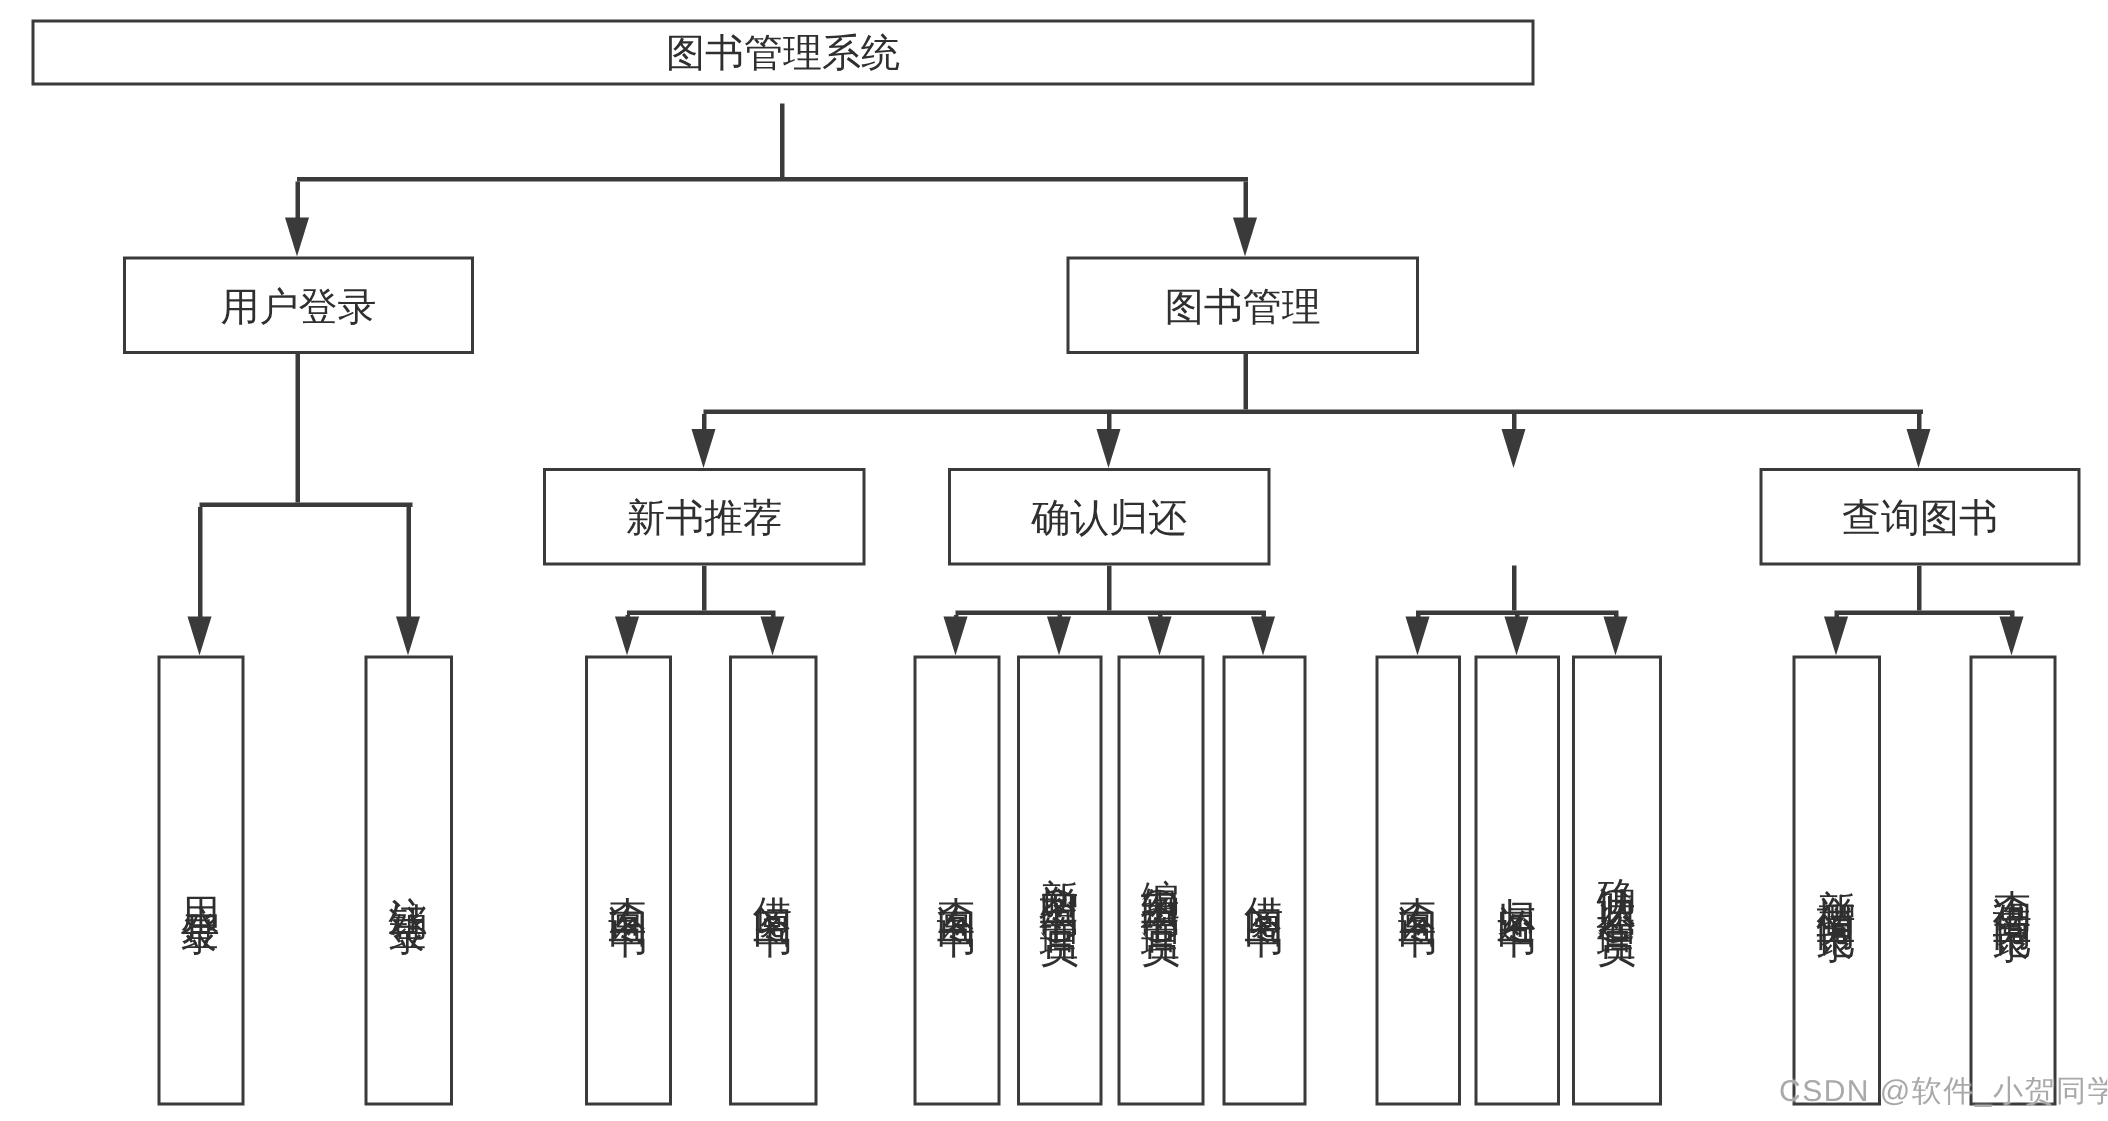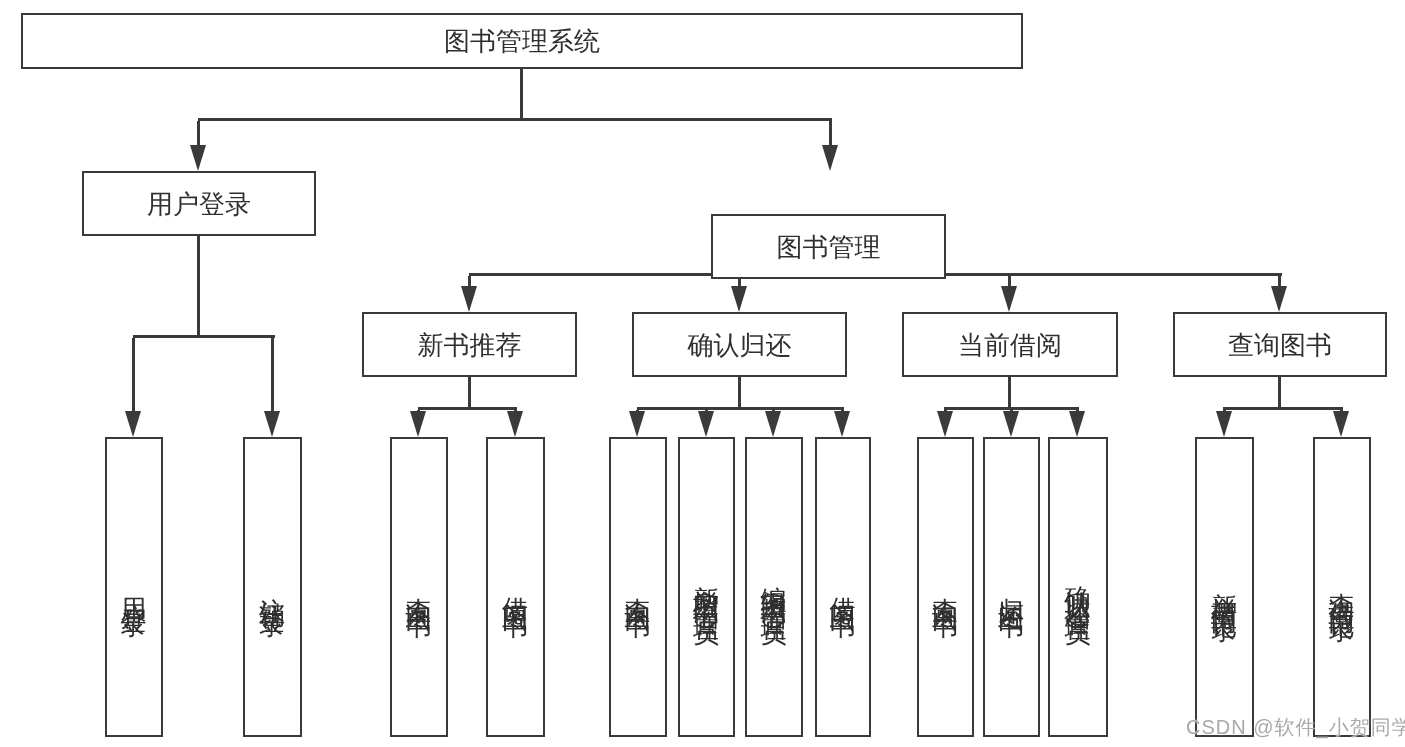--- a/index.html
+++ b/index.html
@@ -45,35 +45,35 @@
     z-index:5;
     text-shadow:0 0 2px #ffffff;
     white-space:nowrap;
   }
 </style>
 </head>
 <body>
 
 <div id="canvas">
 
-  <div class="box" style="left:21px;top:13px;width:1002px;height:56px;">
+  <div class="box" style="left:21px;top:13px;width:1002px;height:44px;">
     <span>图书管理系统</span>
   </div>
 
   <div class="vl" style="left:520px;top:69px;width:3px;height:49px;"></div>
   <div class="hl" style="left:198px;top:118px;width:634px;height:3px;"></div>
   <div class="vl" style="left:197px;top:121px;width:3px;height:30px;"></div>
   <div class="ar" style="left:190px;top:145px;"></div>
   <div class="vl" style="left:829px;top:121px;width:3px;height:30px;"></div>
   <div class="ar" style="left:822px;top:145px;"></div>
 
   <div class="box" style="left:82px;top:171px;width:234px;height:65px;">
     <span>用户登录</span>
   </div>
-  <div class="box" style="left:711px;top:171px;width:235px;height:65px;margin-top:43px;">
+  <div class="box" style="left:711px;top:171px;width:235px;height:65px;">
     <span>图书管理</span>
   </div>
 
   <div class="vl" style="left:197px;top:236px;width:3px;height:99px;"></div>
   <div class="hl" style="left:133px;top:335px;width:142px;height:3px;"></div>
   <div class="vl" style="left:132px;top:338px;width:3px;height:75px;"></div>
   <div class="ar" style="left:125px;top:411px;"></div>
   <div class="vl" style="left:271px;top:338px;width:3px;height:75px;"></div>
   <div class="ar" style="left:264px;top:411px;"></div>
 
@@ -86,23 +86,20 @@
   <div class="vl" style="left:1008px;top:276px;width:3px;height:12px;"></div>
   <div class="ar" style="left:1001px;top:286px;"></div>
   <div class="vl" style="left:1278px;top:276px;width:3px;height:12px;"></div>
   <div class="ar" style="left:1271px;top:286px;"></div>
 
   <div class="box" style="left:362px;top:312px;width:215px;height:65px;">
     <span>新书推荐</span>
   </div>
   <div class="box" style="left:632px;top:312px;width:215px;height:65px;">
     <span>确认归还</span>
-  </div>
-  <div class="box" style="left:902px;top:312px;width:216px;height:65px;">
-    <span>当前借阅</span>
   </div>
   <div class="box" style="left:1173px;top:312px;width:214px;height:65px;">
     <span>查询图书</span>
   </div>
 
   <div class="vl" style="left:468px;top:377px;width:3px;height:30px;"></div>
   <div class="hl" style="left:418px;top:407px;width:99px;height:3px;"></div>
   <div class="vl" style="left:417px;top:410px;width:3px;height:6px;"></div>
   <div class="ar" style="left:410px;top:411px;"></div>
   <div class="vl" style="left:514px;top:410px;width:3px;height:6px;"></div>

